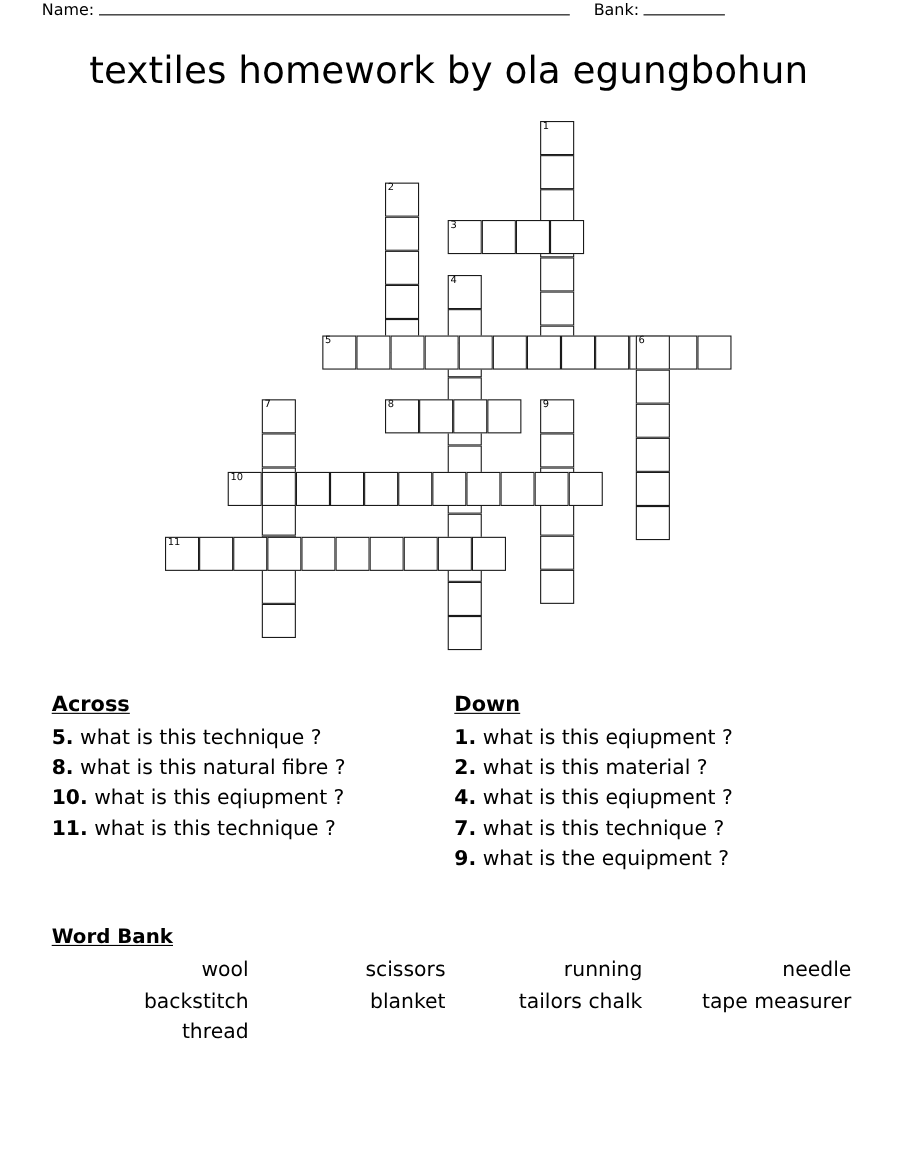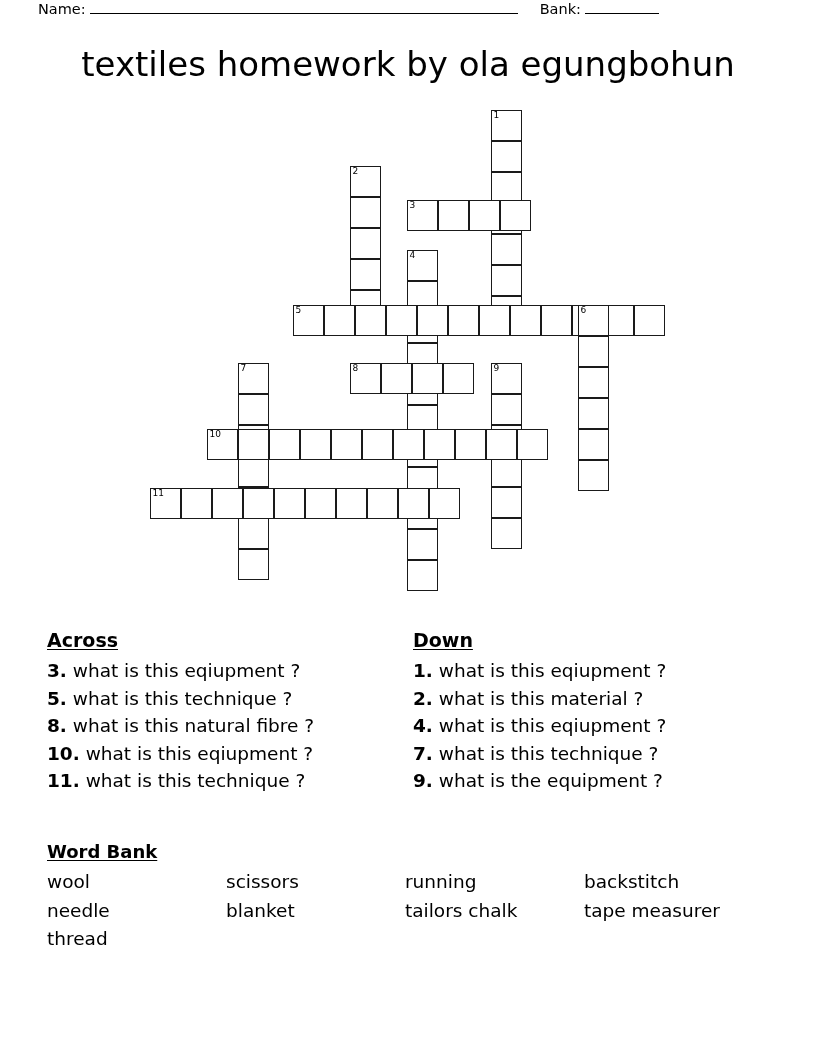--- a/index.html
+++ b/index.html
@@ -133,20 +133,21 @@
   }
   .wordbank-grid {
     display: grid;
     grid-template-columns: 179px 179px 179px 190px;
     row-gap: 0px;
   }
   .wordbank-word {
     font-size: 18.5px;
     line-height: 28.5px;
     white-space: nowrap;
+    text-align: right;
   }
 </style>
 </head>
 <body>
 
 <div class="name-date-row">
   <span class="nd-label">Name:</span>
   <span class="nd-rule nd-rule-name"></span>
   <span class="nd-gap"></span>
   <span class="nd-label">Bank:</span>
@@ -261,21 +262,20 @@
     <div class="xw-cell" style="left: 367px; top: 488px; width: 31px; height: 31px;"></div>
     <div class="xw-cell" style="left: 398px; top: 488px; width: 31px; height: 31px;"></div>
     <div class="xw-cell" style="left: 429px; top: 488px; width: 31px; height: 31px;"></div>
   </div>
 
 <div class="clues-wrap">
 
   <div class="clue-col clue-col-across">
     <div class="clue-heading">Across</div>
     <ul class="clue-list" id="across-list">
-        <li class="clue-item"><span class="clue-num">3.</span><span class="clue-text"> what is this eqiupment ?</span></li>
         <li class="clue-item"><span class="clue-num">5.</span><span class="clue-text"> what is this technique ?</span></li>
         <li class="clue-item"><span class="clue-num">8.</span><span class="clue-text"> what is this natural fibre ?</span></li>
         <li class="clue-item"><span class="clue-num">10.</span><span class="clue-text"> what is this eqiupment ?</span></li>
         <li class="clue-item"><span class="clue-num">11.</span><span class="clue-text"> what is this technique ?</span></li>
       </ul>
   </div>
 
   <div class="clue-col clue-col-down">
     <div class="clue-heading">Down</div>
     <ul class="clue-list" id="down-list">
@@ -288,21 +288,21 @@
   </div>
 
 </div>
 
 <div class="wordbank">
   <div class="wordbank-heading">Word Bank</div>
   <div class="wordbank-grid" id="wordbank-grid">
       <div class="wordbank-word">wool</div>
       <div class="wordbank-word">scissors</div>
       <div class="wordbank-word">running</div>
+      <div class="wordbank-word">needle</div>
       <div class="wordbank-word">backstitch</div>
-      <div class="wordbank-word">needle</div>
       <div class="wordbank-word">blanket</div>
       <div class="wordbank-word">tailors chalk</div>
       <div class="wordbank-word">tape measurer</div>
       <div class="wordbank-word">thread</div>
       <div class="wordbank-word"></div>
     </div>
 </div>
 
 </body></html>

